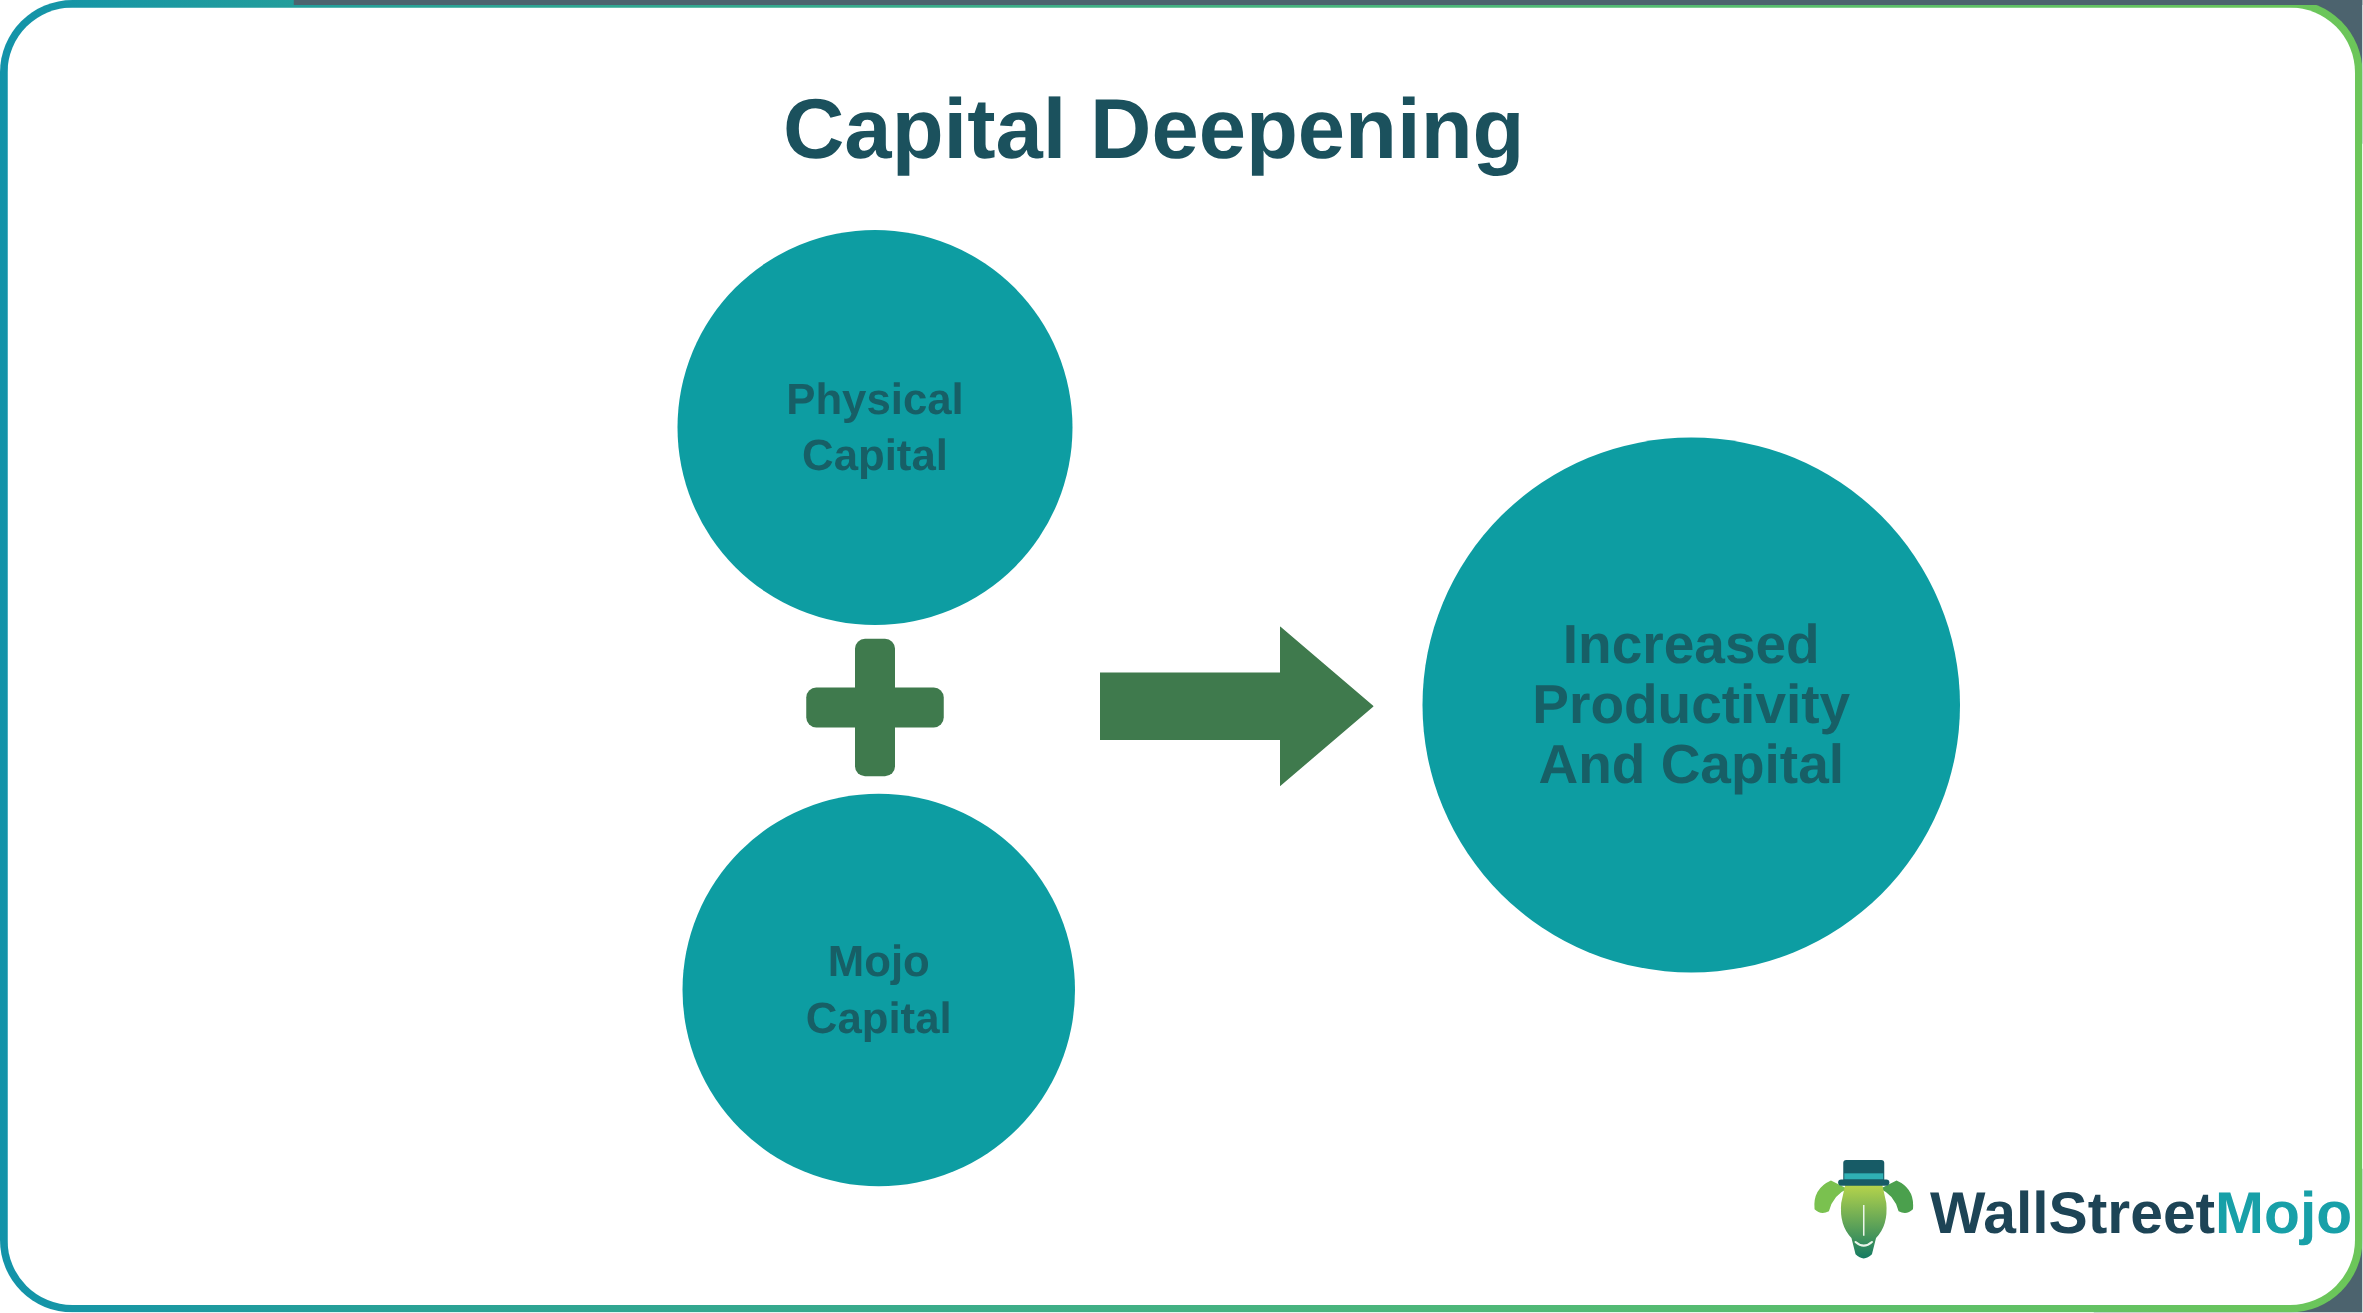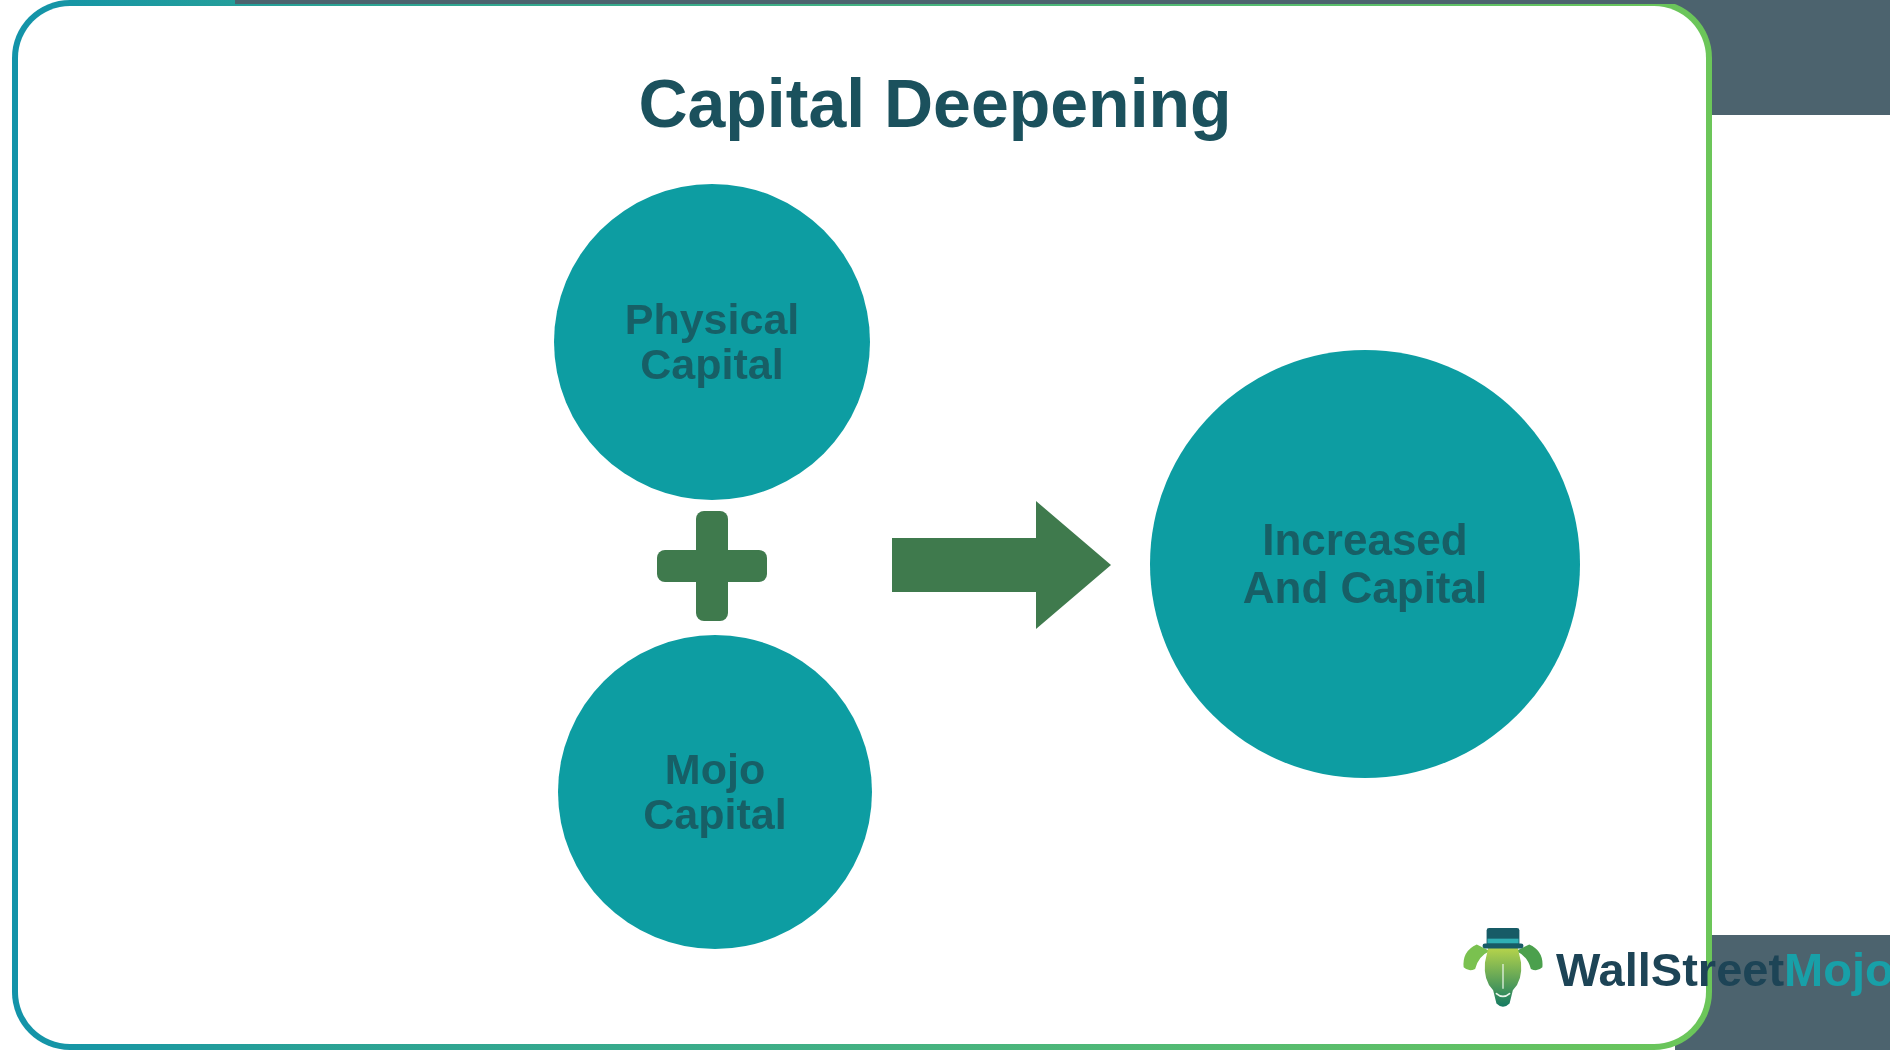--- a/index.html
+++ b/index.html
@@ -12,29 +12,28 @@
 
   
   .backdrop { position: absolute; background: #4c636e; z-index: 0; }
   .backdrop-top { left: 540px; top: 0; width: 1350px; height: 115px; }
   .backdrop-bottom { left: 1675px; top: 935px; width: 215px; height: 115px; }
   .top-sliver { position: absolute; left: 235px; top: 0; width: 1655px; height: 4px; background: #4c636e; z-index: 3; }
 
   
   .card {
     position: absolute; left: 0; top: 0;
-    width: 1700px; height: 1050px;
+    width: 1890px; height: 1050px;
     box-sizing: border-box;
     border: 6px solid transparent;
     border-radius: 58px;
     background:
       linear-gradient(#ffffff, #ffffff) padding-box,
       linear-gradient(90deg, #1293a9 0%, #2aa295 18%, #3cad89 42%, #52ba74 68%, #6cc659 100%) border-box;
     z-index: 1;
-    margin-left: 12px;
   }
 
   .title {
     position: absolute; left: 917px; top: 58px;
     transform: translateX(-50%);
     margin: 0;
     font-size: 68px; font-weight: 700;
     color: #1b515d;
     white-space: nowrap;
     z-index: 2;
@@ -45,21 +44,21 @@
     background: #0d9da2;
     display: flex; align-items: center; justify-content: center;
     text-align: center;
     z-index: 2;
   }
   .circle-label { font-weight: 700; color: #175f66; }
   .circle-label .line { display: block; }
 
   .circle-physical { left: 536px; top: 178px; width: 316px; height: 316px; }
   .circle-human    { left: 540px; top: 629px; width: 314px; height: 314px; }
-  .circle-physical .circle-label, .circle-human .circle-label { font-size: 43px; line-height: 45px; }
+  .circle-physical .circle-label, .circle-human .circle-label { font-size: 35px; line-height: 45px; }
 
   .circle-outcome  { left: 1132px; top: 344px; width: 430px; height: 428px; }
   .circle-outcome .circle-label { font-size: 44px; line-height: 48px; }
 
   
   .plus { position: absolute; left: 639px; top: 505px; width: 110px; height: 110px; z-index: 2; }
   .plus::before {
     content: ""; position: absolute; left: 0; top: 39px;
     width: 110px; height: 32px; border-radius: 8px; background: #3f7a4d;
   }
@@ -110,20 +109,21 @@
 
   <div class="arrow">
     <svg width="219" height="128" viewBox="0 0 219 128" xmlns="http://www.w3.org/2000/svg">
       <polygon points="0,37 144,37 144,0 219,64 144,128 144,91 0,91" fill="#3f7a4d"></polygon>
     </svg>
   </div>
 
   <div class="circle circle-outcome">
     <div class="circle-label">
       <span class="line">Increased</span>
+      <span class="line">Productivity</span>
       <span class="line">And Capital</span>
     </div>
   </div>
 
   <div class="brand">
     <svg class="bull-svg" viewBox="0 0 100 104" xmlns="http://www.w3.org/2000/svg">
       <defs>
         <linearGradient id="bullGrad" x1="0" y1="0" x2="0" y2="1">
           <stop offset="0" stop-color="#b6d44b"></stop>
           <stop offset="1" stop-color="#157a62"></stop>

